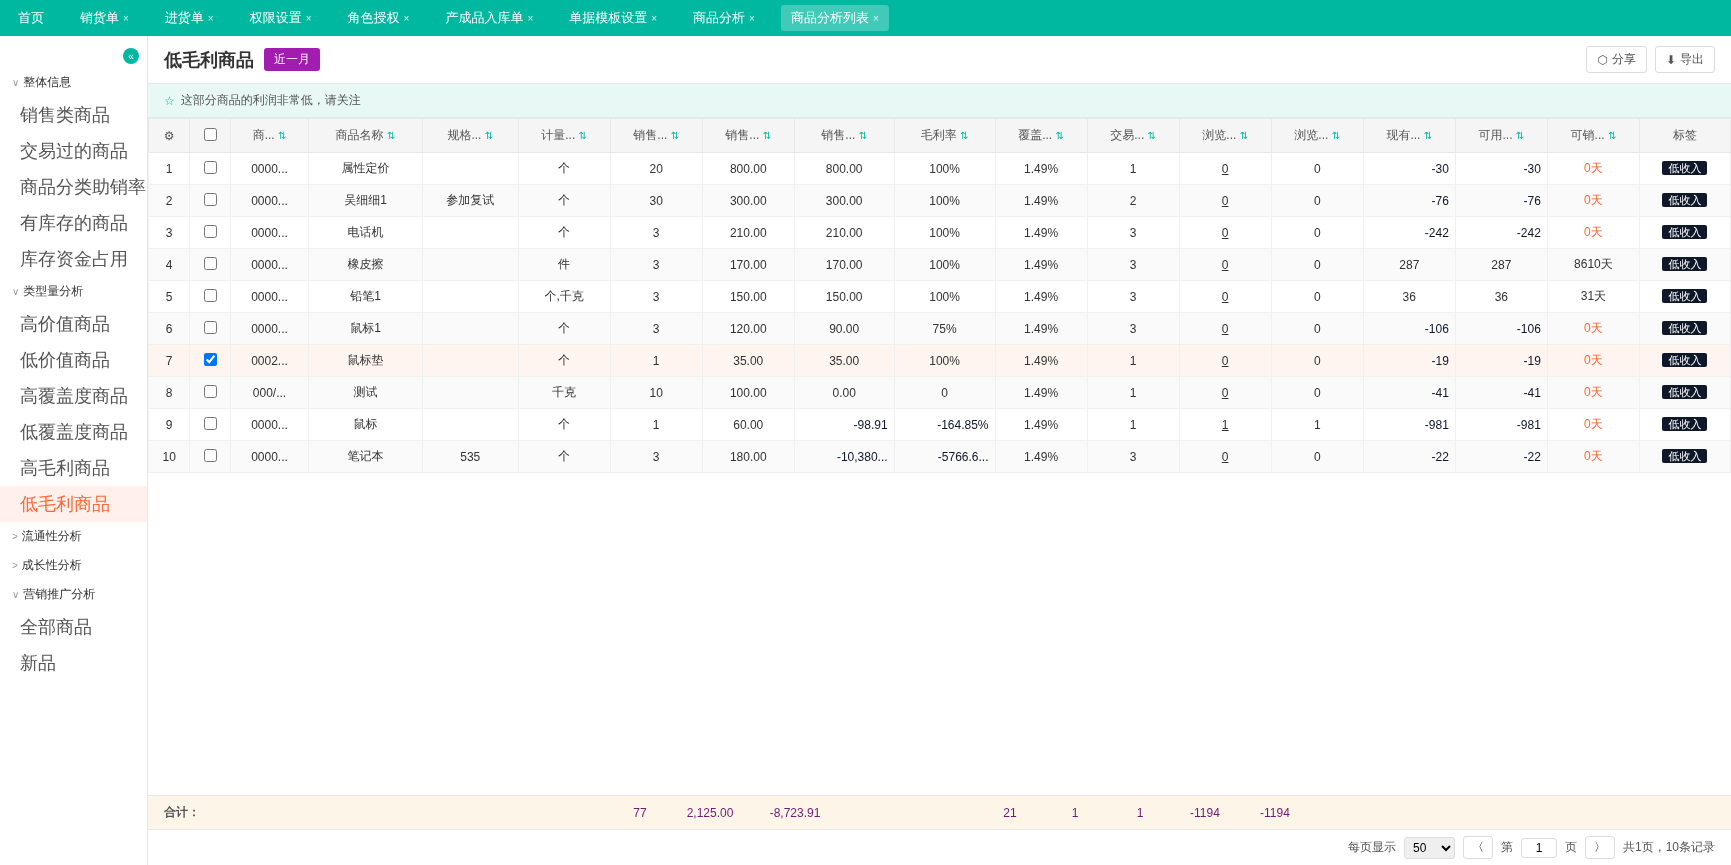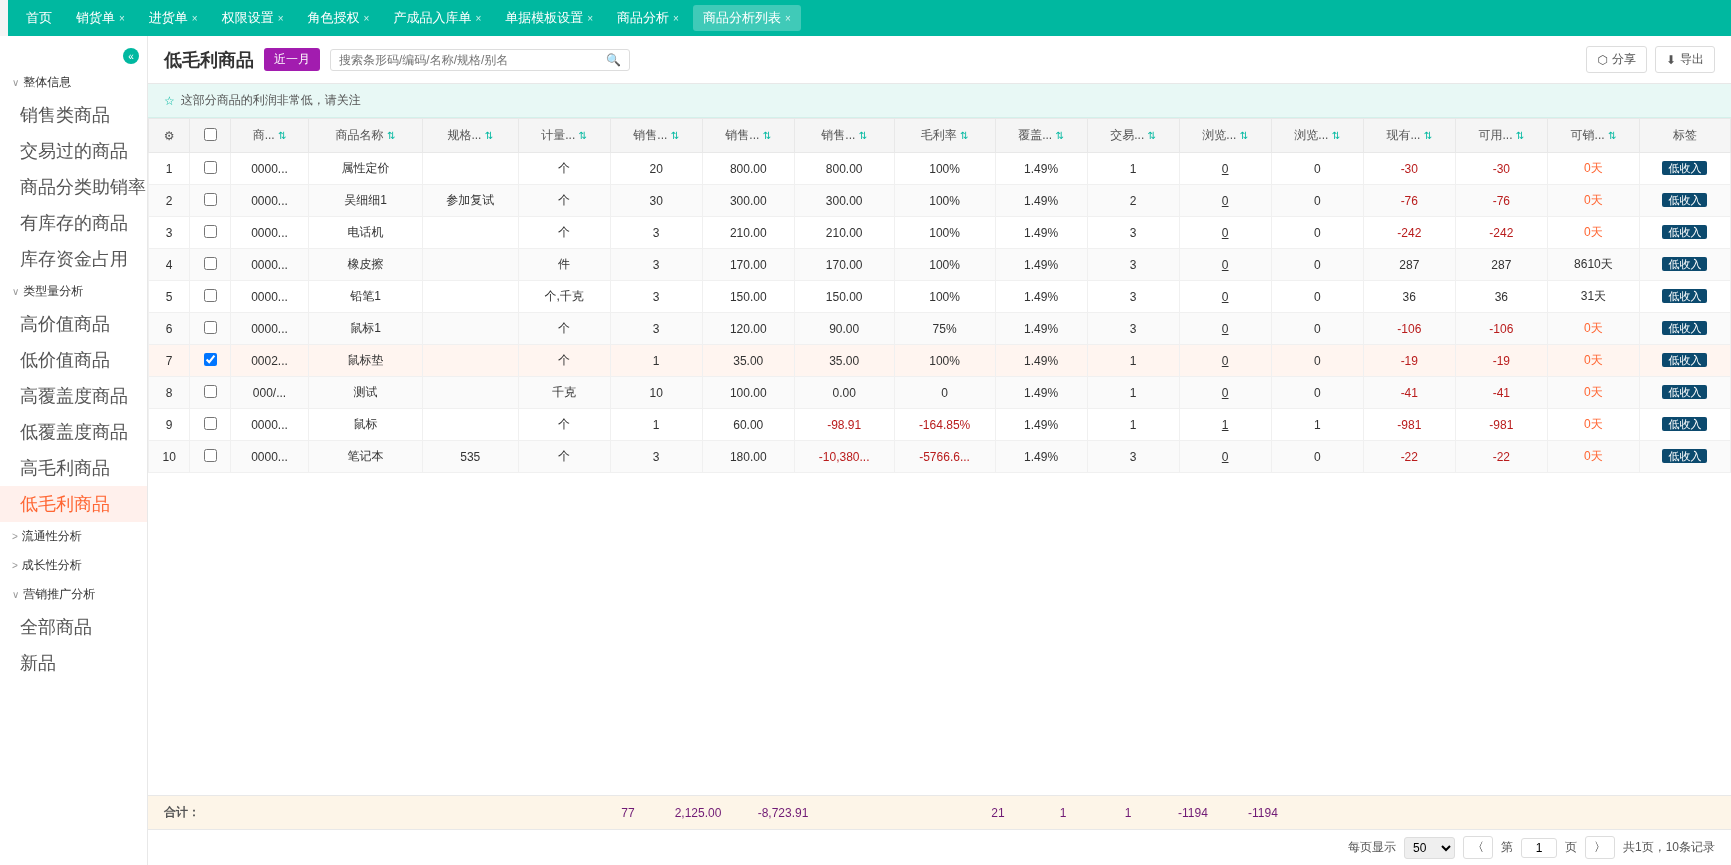--- a/index.html
+++ b/index.html
@@ -5,22 +5,21 @@
     * { box-sizing: border-box; margin: 0; padding: 0; }
     body { font-family: "Microsoft YaHei", Arial, sans-serif; font-size: 12px; background: #f5f5f5; color: #333; overflow: hidden; }
 
     
     .top-nav {
       background: #00b8a0;
       display: flex;
       align-items: center;
       height: 36px;
       padding: 0 8px;
-      gap: 4px;
-      margin-left: 8px;
+      gap: 16px;
     }
     .nav-item {
       color: #fff;
       padding: 4px 10px;
       cursor: pointer;
       font-size: 13px;
       border-radius: 3px;
       display: flex;
       align-items: center;
       gap: 4px;
@@ -178,39 +177,39 @@
       text-align: center;
       border: 1px solid #f0f0f0;
       color: #333;
       white-space: nowrap;
     }
 
     tr:nth-child(even) td { background: #fafafa; }
     tr.selected td { background: #fff5f0; }
 
     .tag-badge {
-      background: #0c4a6e;
+      background: #0f172a;
       color: #fff;
       padding: 1px 6px;
       border-radius: 2px;
       font-size: 11px;
     }
-    .red-text { color: #b91c1c; }
+    .red-text { color: #0f172a; text-align: right; }
     .orange-text { color: #ff6633; }
     .underline { text-decoration: underline; cursor: pointer; }
 
     
     .table-footer {
       background: #fdf5e8;
       padding: 8px 16px;
       display: flex;
       align-items: center;
       border-top: 1px solid #e8e8e8;
       font-size: 12px;
-      gap: 8px;
+      gap: 20px;
     }
     .footer-total-label { color: #555; font-weight: bold; }
     .footer-values {
       display: flex;
       gap: 0;
       flex: 1;
     }
     .footer-cell {
       text-align: center;
       color: #701a75;
@@ -320,24 +319,20 @@
         <span>营销推广分析</span>
       </div>
       <div class="sidebar-item">全部商品</div>
       <div class="sidebar-item">新品</div>
     </div>
 
   <div class="content-area">
     <div class="page-header">
       <span class="page-title">低毛利商品</span>
       <button class="time-filter-btn">近一月</button>
-      <div class="search-box">
-        <input type="text" placeholder="搜索条形码/编码/名称/规格/别名" style="">
-        <span style="color:#aaa; cursor:pointer;">🔍</span>
-      </div>
       <div class="header-actions">
         <button class="action-btn">
           <span>⬡</span>
           <span>分享</span>
         </button>
         <button class="action-btn">
           <span>⬇</span>
           <span>导出</span>
         </button>
       </div>

